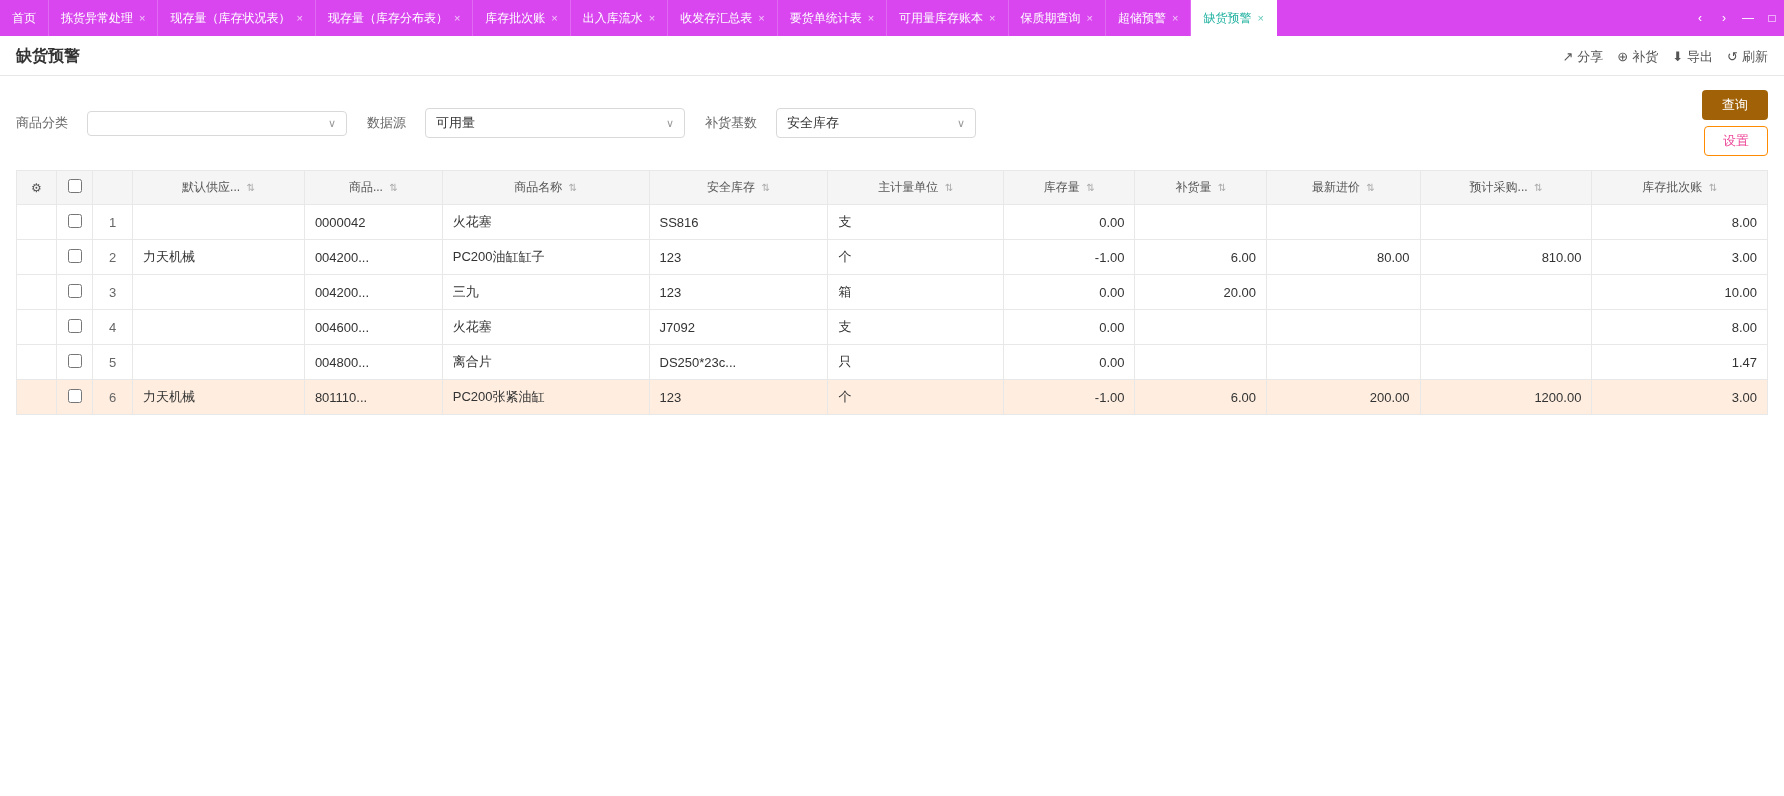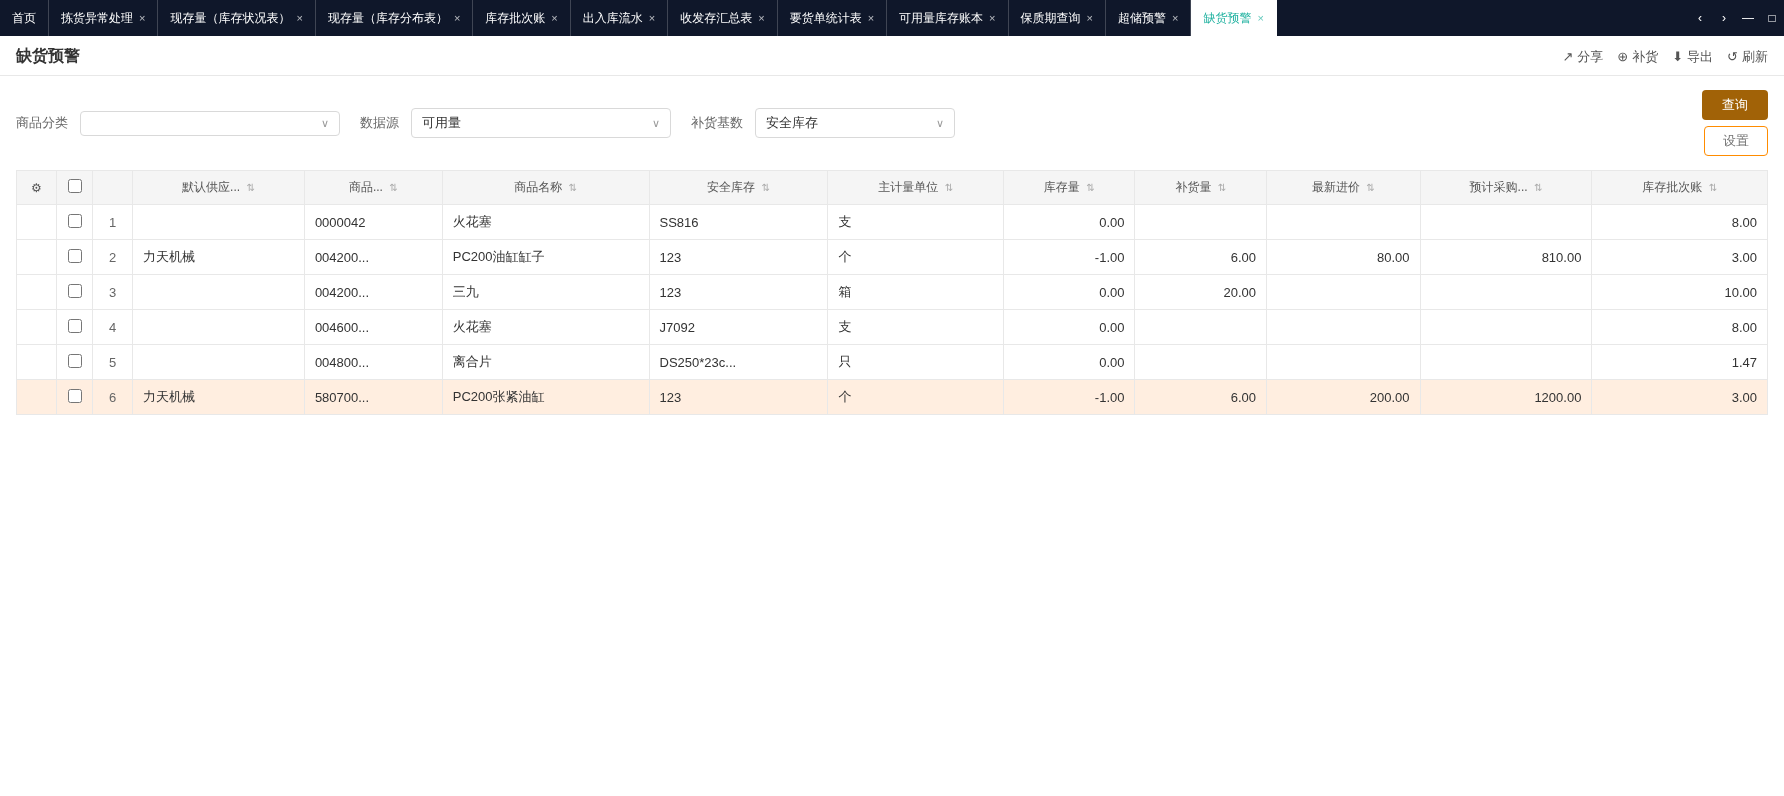--- a/index.html
+++ b/index.html
@@ -2,21 +2,21 @@
 <html><head>
   <meta charset="utf-8">
   <style>
     * { box-sizing: border-box; margin: 0; padding: 0; }
     body { font-family: 'Microsoft YaHei', Arial, sans-serif; font-size: 13px; background: #f5f5f5; color: #333; overflow-x: hidden; }
 
     
     .tab-bar {
       display: flex;
       align-items: center;
-      background: #0f172a;
+      background: #d946ef;
       height: 36px;
       overflow: hidden;
       flex-shrink: 0;
     }
     .tab-item {
       display: flex;
       align-items: center;
       padding: 0 12px;
       height: 36px;
       color: #fff;
@@ -86,21 +86,21 @@
     .filter-area {
       display: flex;
       align-items: center;
       padding: 14px 16px;
       gap: 20px;
       flex-wrap: wrap;
     }
     .filter-group {
       display: flex;
       align-items: center;
-      gap: 12px;
+      gap: 19px;
     }
     .filter-label {
       color: #666;
       font-size: 13px;
       white-space: nowrap;
     }
     .filter-select {
       display: flex;
       align-items: center;
       border: 1px solid #d9d9d9;
@@ -131,21 +131,21 @@
       color: #fff;
       border: none;
       border-radius: 4px;
       padding: 6px 20px;
       font-size: 13px;
       cursor: pointer;
       white-space: nowrap;
     }
     .btn-settings {
       background: #fff;
-      color: #737373;
+      color: #ec4899;
       border: 1px solid #ff8c00;
       border-radius: 4px;
       padding: 5px 18px;
       font-size: 13px;
       cursor: pointer;
       white-space: nowrap;
     }
     .filter-right {
       margin-left: auto;
       display: flex;
@@ -459,21 +459,21 @@
             <td class="num-right"></td>
             <td class="num-right"></td>
             <td class="num-right"></td>
             <td class="num-right">1.47</td>
           </tr>
           <tr class="highlighted">
             <td class="col-settings"></td>
             <td class="col-checkbox"><input type="checkbox" style=""></td>
             <td class="col-index">6</td>
             <td>力天机械</td>
-            <td>580700...</td>
+            <td>801110...</td>
             <td>PC200张紧油缸</td>
             <td>123</td>
             <td>个</td>
             <td class="num-right">-1.00</td>
             <td class="num-right">6.00</td>
             <td class="num-right">200.00</td>
             <td class="num-right">1200.00</td>
             <td class="num-right">3.00</td>
           </tr>
         </tbody>

